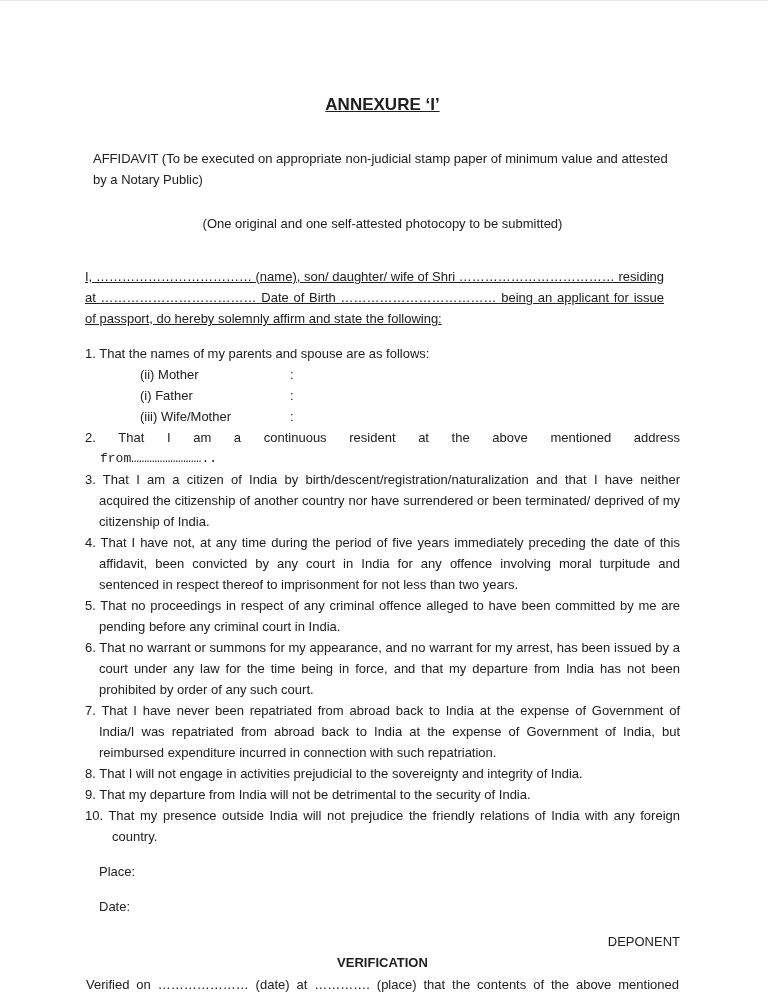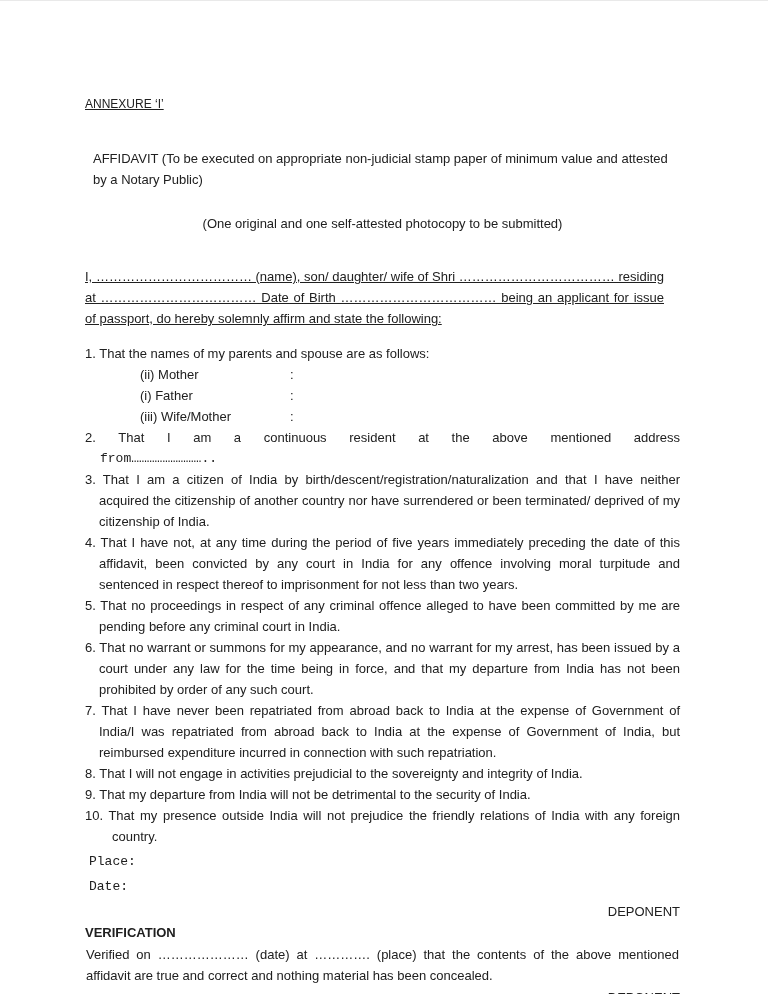--- a/index.html
+++ b/index.html
@@ -13,24 +13,24 @@
     box-sizing: border-box;
   }
   .page {
     box-sizing: border-box;
     width: 768px;
     padding: 93px 88px 40px 85px;
     font-size: 13px;
     line-height: 21px;
   }
   .doc-title {
-    text-align: left;
-    font-weight: normal;
+    text-align: center;
+    font-weight: bold;
     text-decoration: underline;
-    font-size: 12px;
+    font-size: 17px;
     margin: 0 0 33px 0;
   }
   .affidavit-heading {
     margin: 8px;
   }
   .submission-note {
     text-align: center;
     margin: 23px 0 0 0;
   }
   .intro {
@@ -50,24 +50,24 @@
     text-indent: -27px;
   }
   .justify { text-align: justify; }
   .force-justify {
     text-align: justify;
     text-align-last: justify;
   }
   .indent-cont { padding-left: 15px; font-family: Liberation Mono, monospace; }
   .subitem { padding-left: 55px; }
   .sub-label { display: inline-block; width: 150px; }
-  .plain-line { margin: 4px; font-family: Liberation Mono, monospace; }
+  .plain-line { margin: 14px; }
   .right { text-align: right; }
   .verification-title {
-    text-align: left;
+    text-align: center;
     font-weight: bold;
     margin: 0;
   }
   .verification-body {
     text-align: justify;
     margin: 1px;
   }
 </style>
 </head>
 <body>

